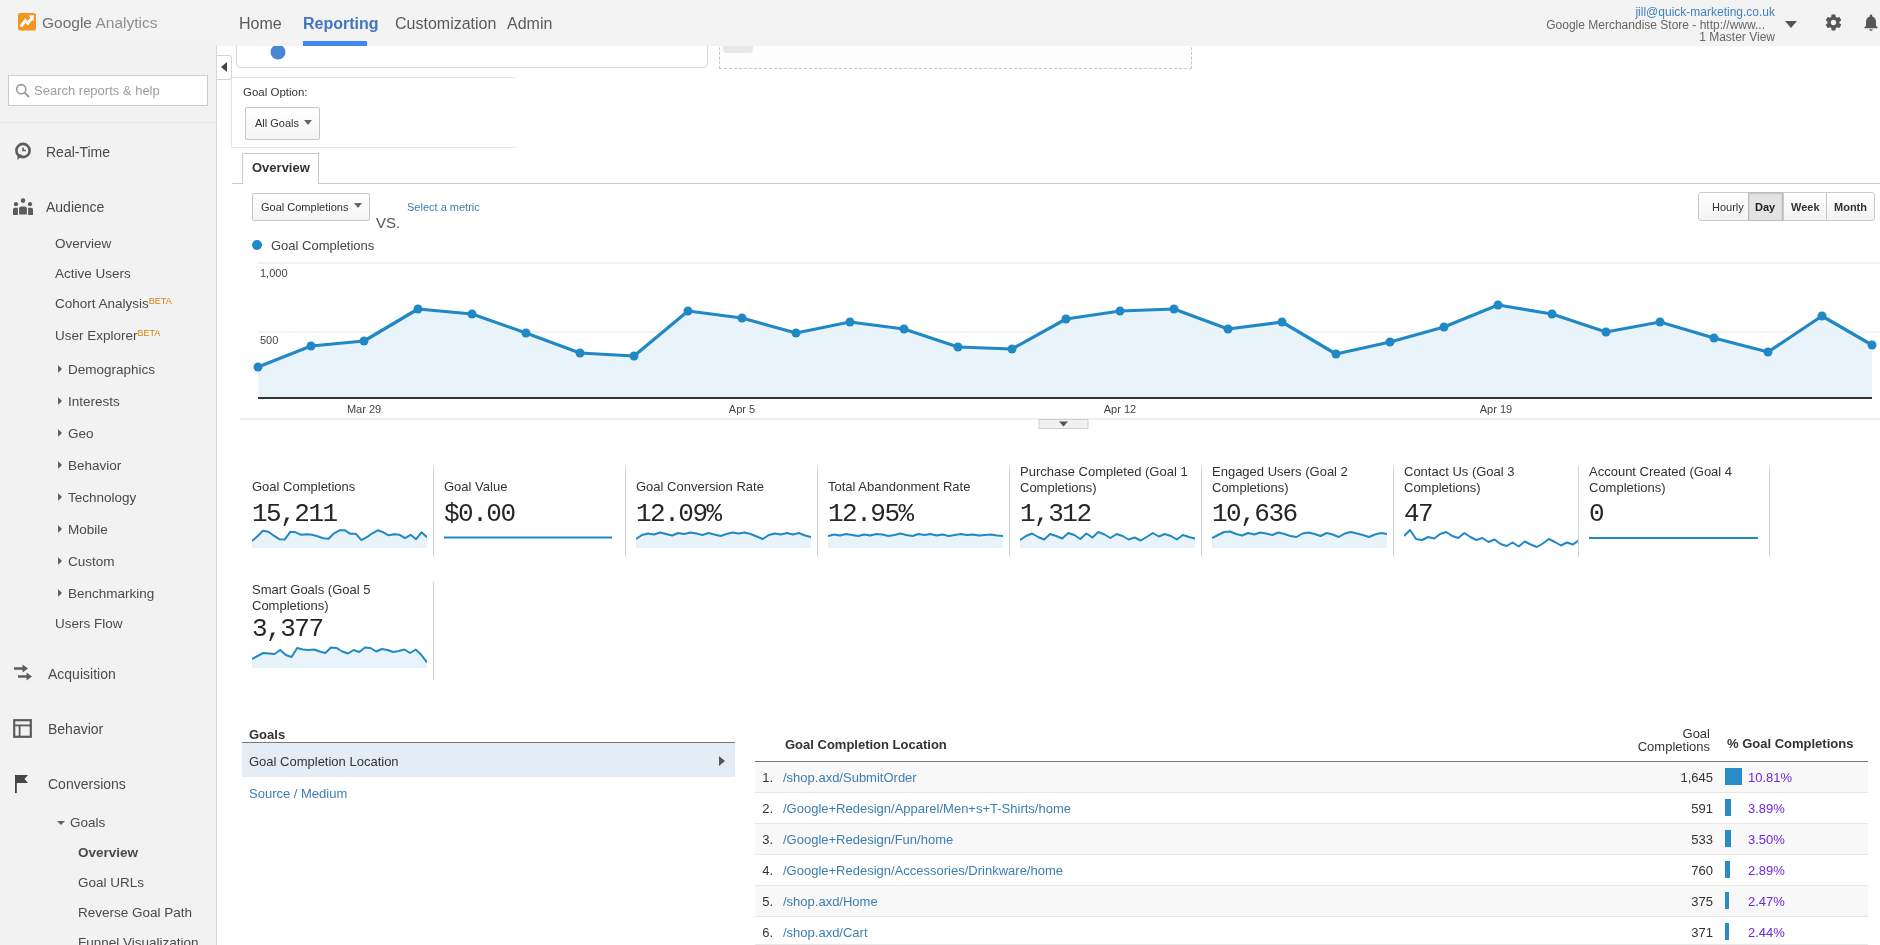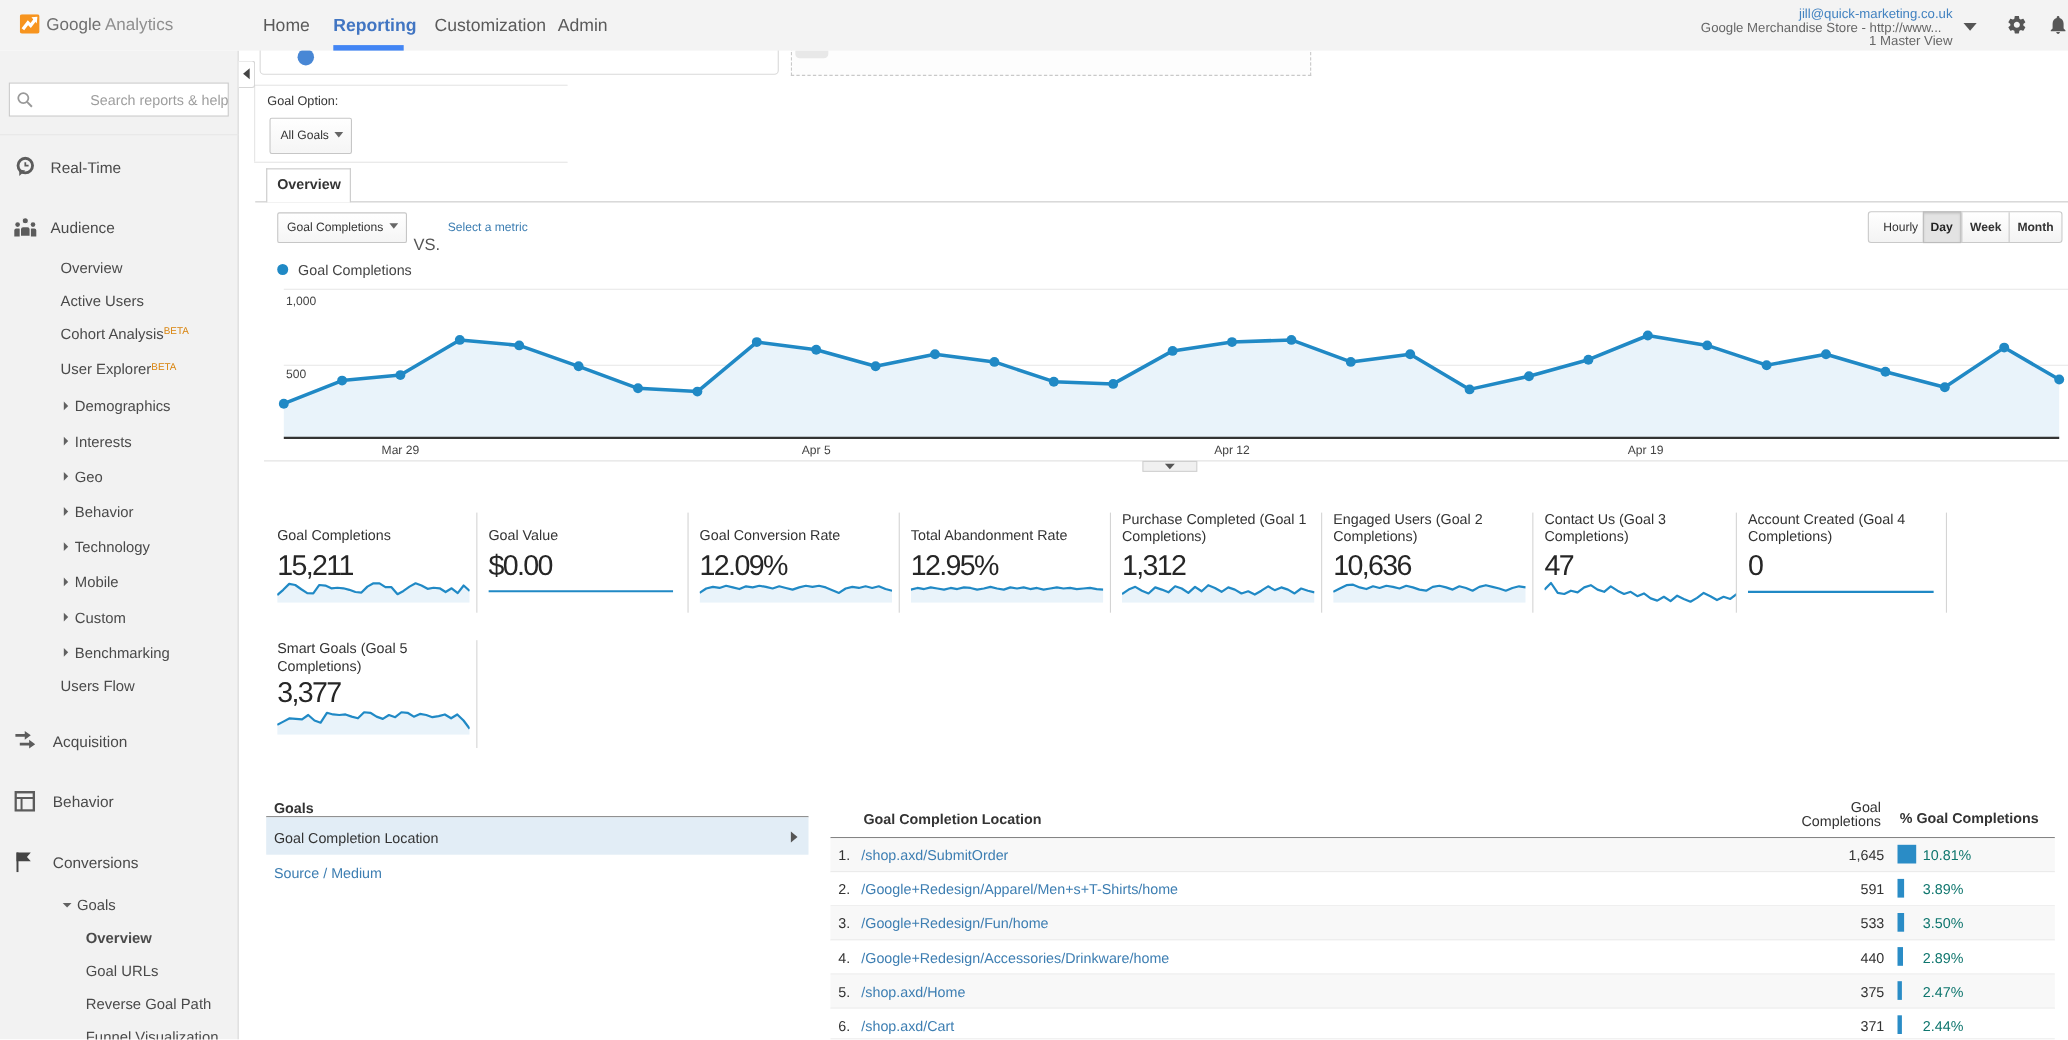--- a/index.html
+++ b/index.html
@@ -8,38 +8,38 @@
 #hdr { position:absolute; left:0; top:0; width:1880px; height:46px; background:#f3f3f3; z-index:5; }
 .nav { position:absolute; top:15px; font-size:16px; color:#5a5a5a; z-index:6; }
 .nav.act { color:#4175c2; font-weight:bold; }
 #navbar { position:absolute; left:303px; top:41px; width:64px; height:5px; background:#4285f4; z-index:6; }
 .logo-g { position:absolute; left:42px; top:14px; font-size:15.5px; color:#6e6e6e; z-index:6; }
 .logo-a { color:#8f8f8f; }
 .acct { position:absolute; font-size:12px; color:#666; z-index:6; }
 
 #side { position:absolute; left:0; top:46px; width:217px; height:899px; background:#f2f2f2; border-right:1px solid #d9d9d9; }
 #srch { position:absolute; left:8px; top:75px; width:200px; height:31px; background:#fff; border:1px solid #c9c9c9; }
-#srch-ph { position:absolute; left:34px; top:83px; font-size:13px; color:#9e9e9e;margin-left:48px; }
+#srch-ph { position:absolute; left:34px; top:83px; font-size:13px; color:#9e9e9e; }
 .s0 { position:absolute; font-size:14px; color:#4a4a4a; }
 .s1 { position:absolute; font-size:13.5px; color:#4a4a4a; }
 .beta { font-size:9px; color:#d9830c; vertical-align:4px; margin-left:0; }
 .tri-r { display:inline-block; width:0; height:0; border-left:4px solid #616161; border-top:4px solid transparent; border-bottom:4px solid transparent; margin-right:6px; vertical-align:1px; }
 .tri-d { display:inline-block; width:0; height:0; border-top:4px solid #616161; border-left:4px solid transparent; border-right:4px solid transparent; margin-right:5px; vertical-align:2px; }
 #collapse { position:absolute; left:217px; top:55px; width:15px; height:25px; background:#fff; border:1px solid #d5d5d5; border-left:none; border-radius:0 3px 3px 0; z-index:2; }
 
 .caret { display:inline-block; width:0; height:0; border-top:5px solid #666; border-left:4.5px solid transparent; border-right:4.5px solid transparent; }
 .btn { position:absolute; background:linear-gradient(#ffffff,#f5f5f5); border:1px solid #c6c6c6; border-radius:2px; }
 .vsep { position:absolute; width:1px; background:#d4d4d4; }
 .clab { position:absolute; font-size:13px; color:#333; line-height:16px; }
-.cval { position:absolute; font-size:26px; color:#262626; letter-spacing:-1.5px; }
+.cval { position:absolute; font-size:26px; color:#262626; letter-spacing:-1.5px;font-family:Liberation Mono, monospace; }
 .blue { color:#3d7eb2; }
 .tnum { position:absolute; left:755px; width:18px; text-align:right; font-size:13px; color:#333; }
 .tlink { position:absolute; left:783px; font-size:13px; color:#3d7eb2; }
 .tval { position:absolute; left:1613px; width:100px; text-align:right; font-size:13px; color:#333; }
-.tpct { position:absolute; left:1748px; font-size:13px; color:#0f766e; }
+.tpct { position:absolute; left:1748px; font-size:13px; color:#6d28d9; }
 </style></head>
 <body>
 <div id="page">
 <div id="hdr"></div>
 <svg width="18" height="18" viewBox="0 0 18 18" style="position:absolute;left:18px;top:13px;z-index:6">
 <rect x="0" y="0" width="18" height="17.5" rx="2" fill="#f7941e"></rect>
 <path d="M2.8 13.6 L7.4 7.6 L9.9 10.2 L14.2 4.6" fill="none" stroke="#fff" stroke-width="3"></path>
 <path d="M10.6 2.6 L16 2.2 L15.4 8.4 Z" fill="#fff"></path>
 </svg>
 <span class="logo-g">Google <span class="logo-a">Analytics</span></span>
@@ -309,21 +309,21 @@
 <div class="tpct" style="top:801px">3.89%</div>
 <div style="position:absolute;left:755px;top:824px;width:1113px;height:31px;background:#f8f8f8;border-bottom:1px solid #e8e8e8"></div>
 <div class="tnum" style="top:832px">3.</div>
 <div class="tlink" style="top:832px">/Google+Redesign/Fun/home</div>
 <div class="tval" style="top:832px">533</div>
 <div style="position:absolute;left:1725px;top:830px;width:5.5px;height:17px;background:#2a8cc6"></div>
 <div class="tpct" style="top:832px">3.50%</div>
 <div style="position:absolute;left:755px;top:855px;width:1113px;height:31px;background:#fff;border-bottom:1px solid #e8e8e8"></div>
 <div class="tnum" style="top:863px">4.</div>
 <div class="tlink" style="top:863px">/Google+Redesign/Accessories/Drinkware/home</div>
-<div class="tval" style="top:863px">440</div>
+<div class="tval" style="top:863px">760</div>
 <div style="position:absolute;left:1725px;top:861px;width:4.5px;height:17px;background:#2a8cc6"></div>
 <div class="tpct" style="top:863px">2.89%</div>
 <div style="position:absolute;left:755px;top:886px;width:1113px;height:31px;background:#f8f8f8;border-bottom:1px solid #e8e8e8"></div>
 <div class="tnum" style="top:894px">5.</div>
 <div class="tlink" style="top:894px">/shop.axd/Home</div>
 <div class="tval" style="top:894px">375</div>
 <div style="position:absolute;left:1725px;top:892px;width:4px;height:17px;background:#2a8cc6"></div>
 <div class="tpct" style="top:894px">2.47%</div>
 <div style="position:absolute;left:755px;top:917px;width:1113px;height:28px;background:#fff;border-bottom:1px solid #e8e8e8"></div>
 <div class="tnum" style="top:925px">6.</div>

